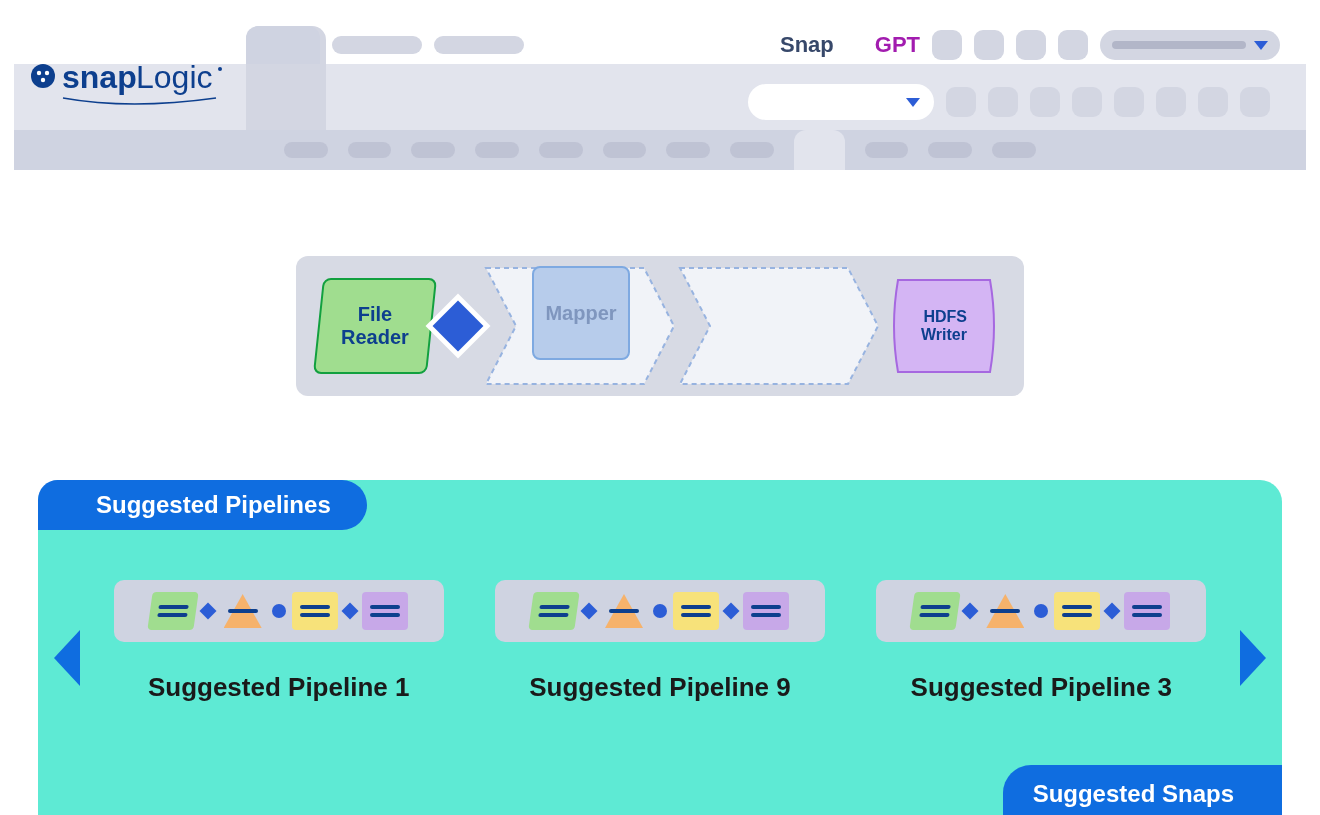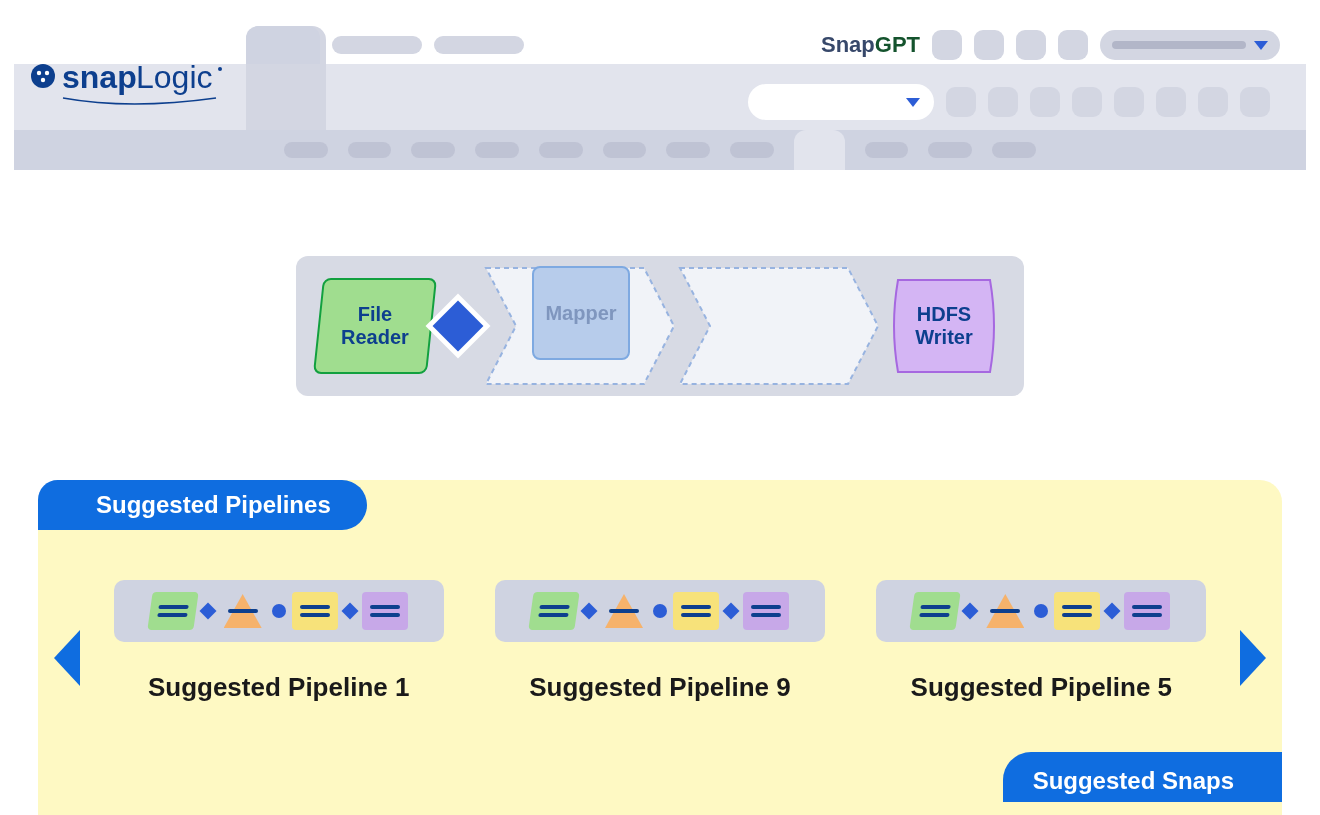--- a/index.html
+++ b/index.html
@@ -40,21 +40,21 @@
   height: 18px;
   background: #d3d6e2;
   border-radius: 10px;
 }
 .snapgpt-label {
   margin-left: auto;
   font-weight: 700;
   font-size: 22px;
   color: #37486a;
 }
-.snapgpt-label .gpt { color: #14532d; }
+.snapgpt-label .gpt { color: #a21caf; margin-left: 41px; }
 .pill-sq {
   width: 30px;
   height: 30px;
   background: #d3d6e2;
   border-radius: 9px;
 }
 .top-dropdown {
   width: 180px;
   height: 30px;
   background: #d3d6e2;
@@ -249,48 +249,48 @@
   margin-left: auto;
   margin-right: 10px;
   width: 108px;
   height: 96px;
   display: flex;
   align-items: center;
   justify-content: center;
   position: relative;
 }
 .hdfs-doc svg { position: absolute; top: 0; left: 0; }
-.hdfs-label { position: relative; z-index: 2; color: #0d3f8e; font-weight: 800; font-size: 20px; text-align: center; line-height: 1.15; }
+.hdfs-label { position: relative; z-index: 2; color: #0d3f8e; font-weight: 800; font-size: 16px; text-align: right; line-height: 1.15; }
 
 
 .sug-panel {
   position: absolute;
   left: 38px;
   right: 38px;
   top: 480px;
   bottom: 0;
-  background: #fef9c3;
+  background: #5eead4;
   border-radius: 22px 22px 0 0;
 }
 .sug-header {
   position: absolute;
   top: 0; left: 0;
   height: 50px;
   background: #0f6de0;
   color: #fff;
   font-size: 24px;
   font-weight: 600;
   padding: 0 36px 0 58px;
   display: flex;
   align-items: center;
   border-radius: 22px 28px 28px 0;
 }
 .sug-footer {
   position: absolute;
-  bottom: 13px; right: 0;
+  bottom: 0; right: 0;
   height: 50px;
   background: #0f6de0;
   color: #fff;
   font-size: 24px;
   font-weight: 600;
   padding: 7px 48px 0 30px;
   display: flex;
   align-items: center;
   border-radius: 28px 0 0 0;
 }
@@ -550,18 +550,18 @@
           </div>
         <div class="mini-c"></div>
         <div class="mini-snap ms-yellow">
             <div class="ms-line double"></div>
           </div>
         <div class="mini-d"></div>
         <div class="mini-snap ms-purple">
             <div class="ms-line double"></div>
           </div>
       </div>
-      <div class="sug-name">Suggested Pipeline 5</div>
+      <div class="sug-name">Suggested Pipeline 3</div>
     </div>
   </div>
 
   <div class="sug-footer">Suggested Snaps</div>
 </div>
 
 </body></html>

